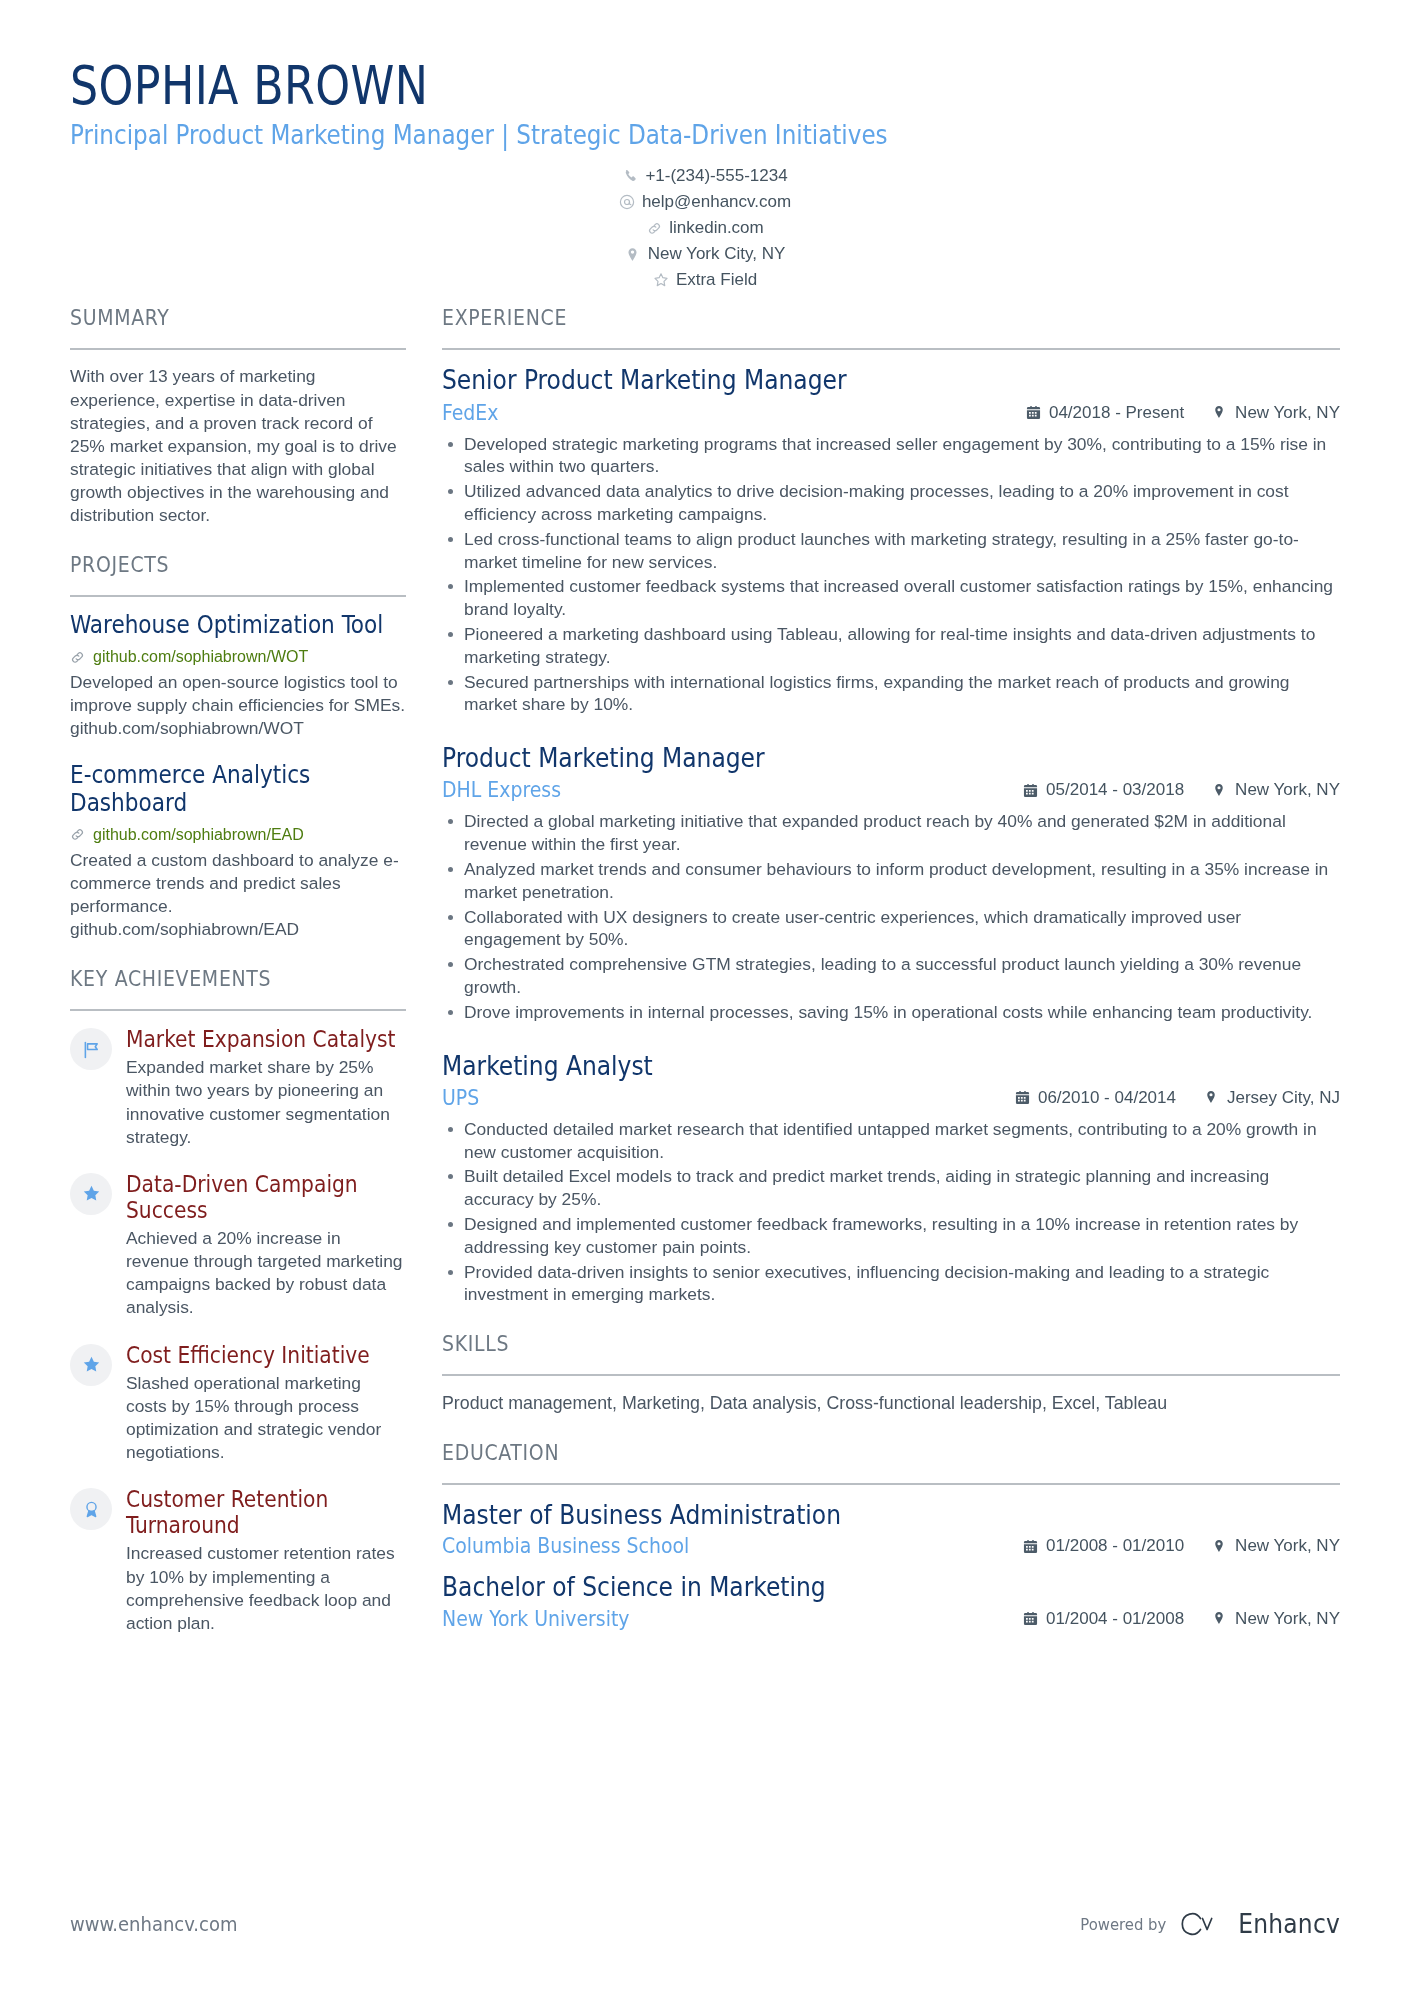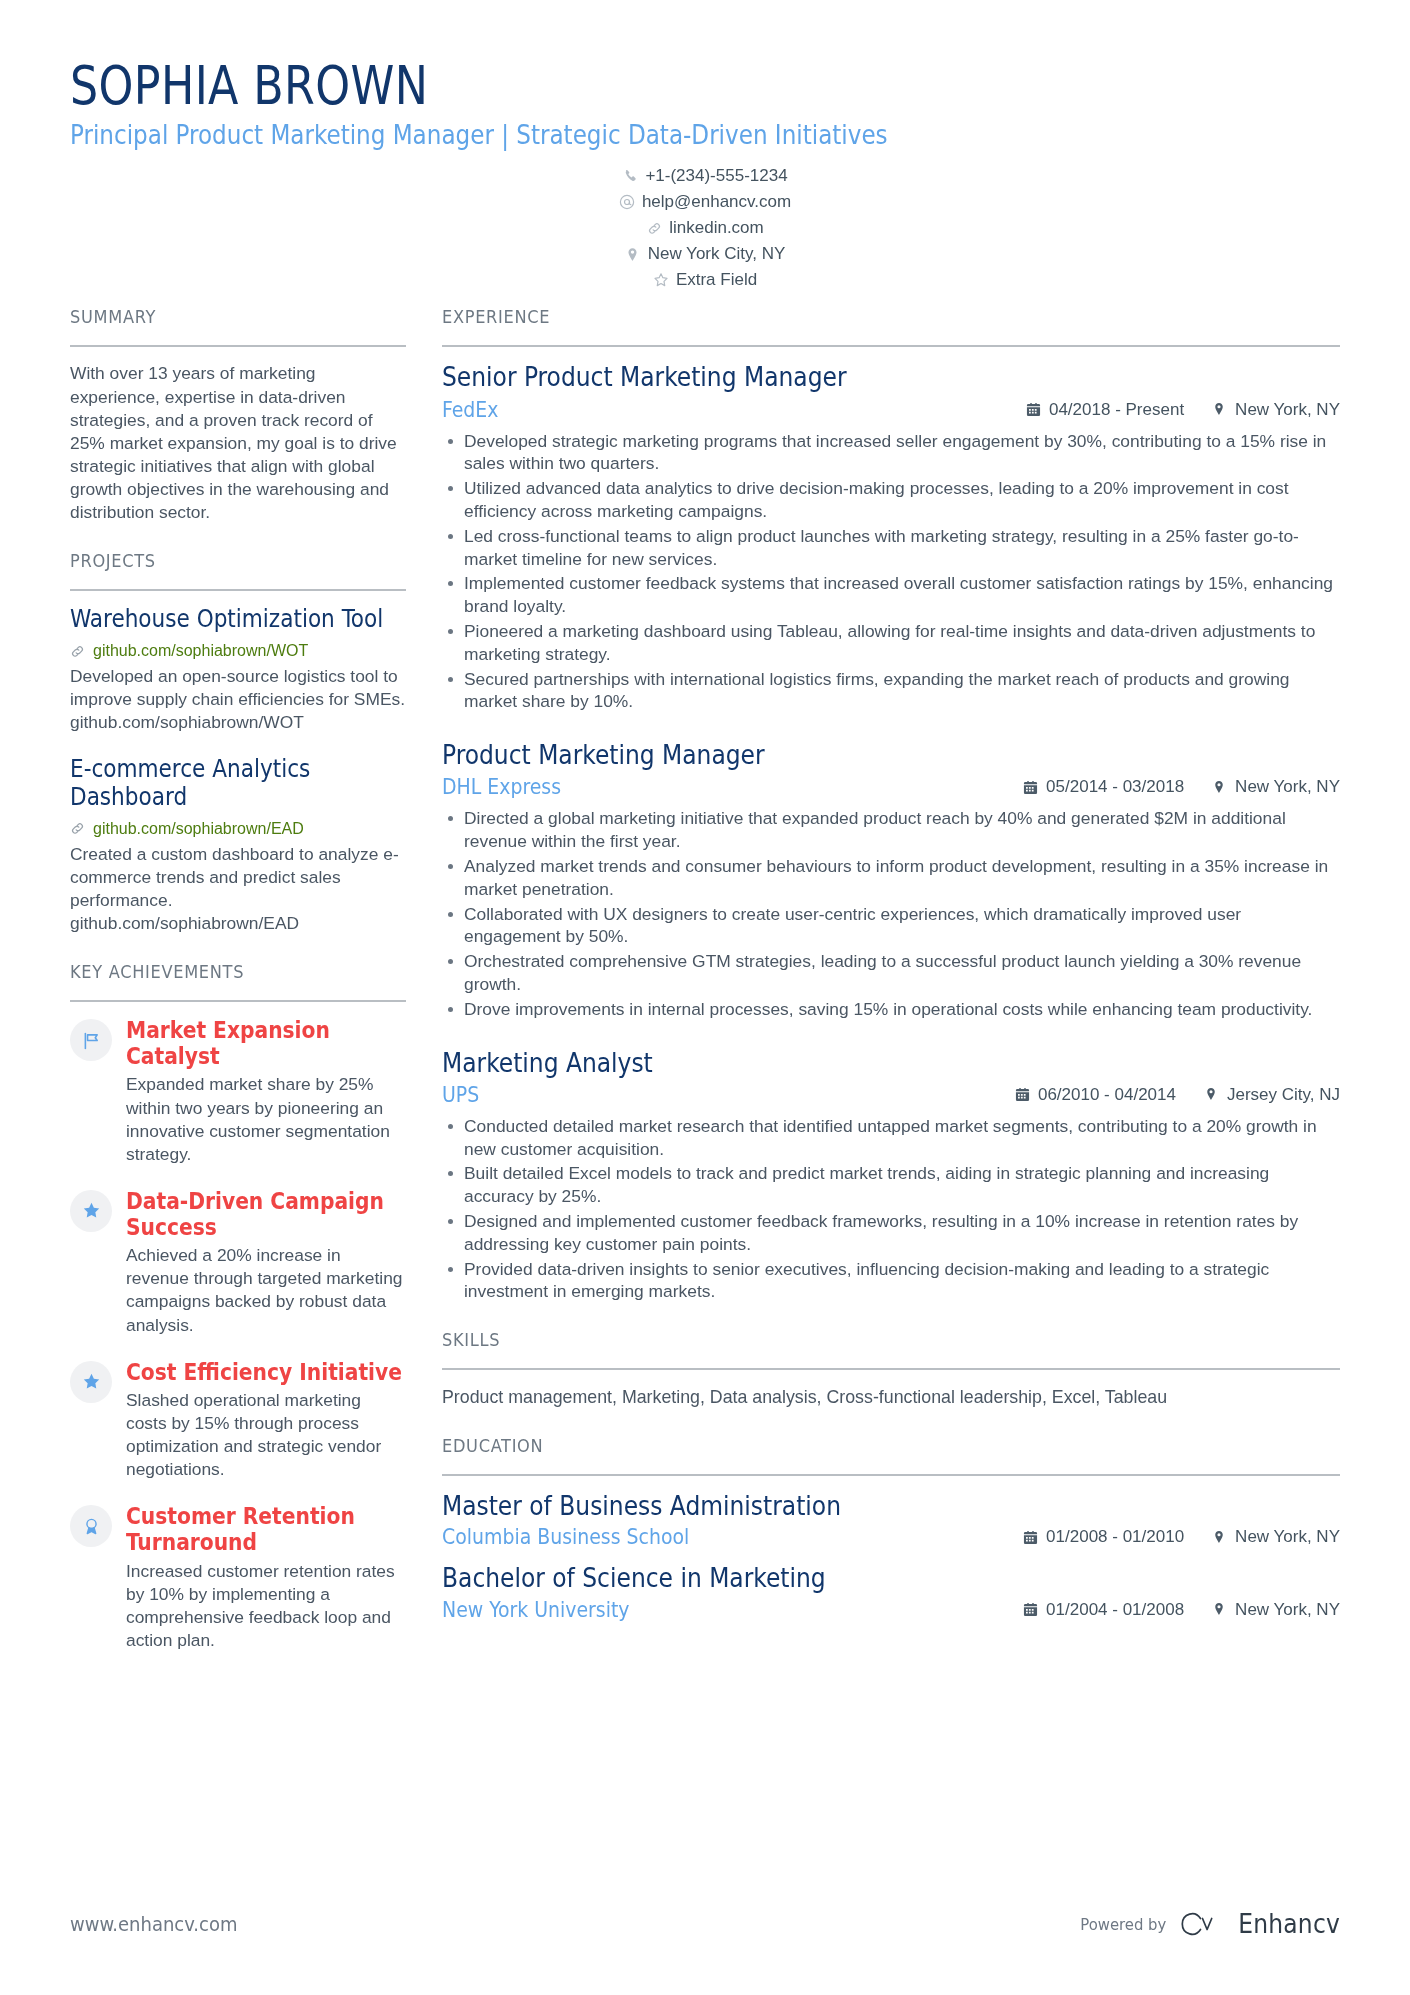--- a/index.html
+++ b/index.html
@@ -83,21 +83,21 @@
     gap: 36px;
     margin-top: 16px;
   }
   .col-left  { width: 336px; flex: none; }
   .col-right { flex: 1 1 auto; min-width: 0; }
 
   
   .sec { margin-bottom: 26px; }
   .sec-title {
     font-family: "DejaVu Sans Condensed", "Liberation Sans Narrow", "Liberation Sans", sans-serif;
-    font-size: 18px;
+    font-size: 21px;
     letter-spacing: 0.7px;
     color: #6d7883;
     font-weight: 400;
     padding-bottom: 18px;
     border-bottom: 2.5px solid #b9bec3;
     margin-bottom: 15px;
   }
 
   
   .body-text {
@@ -153,22 +153,22 @@
     justify-content: center;
     flex: none;
     margin-top: 2px;
     color: #5fa4e8;
   }
   .ach-badge svg { display: block; }
   .ach-body { flex: 1 1 auto; min-width: 0; }
   .ach-title {
     font-family: "DejaVu Sans Condensed", "Liberation Sans Narrow", "Liberation Sans", sans-serif;
     font-size: 22.5px;
-    font-weight: 700;
-    color: #ef4444;
+    font-weight: 400;
+    color: #7f1d1d;
     line-height: 1.16;
     margin-bottom: 4px;
   }
   .ach-desc {
     font-size: 17.4px;
     line-height: 1.33;
     color: #4a5663;
   }
 
   

